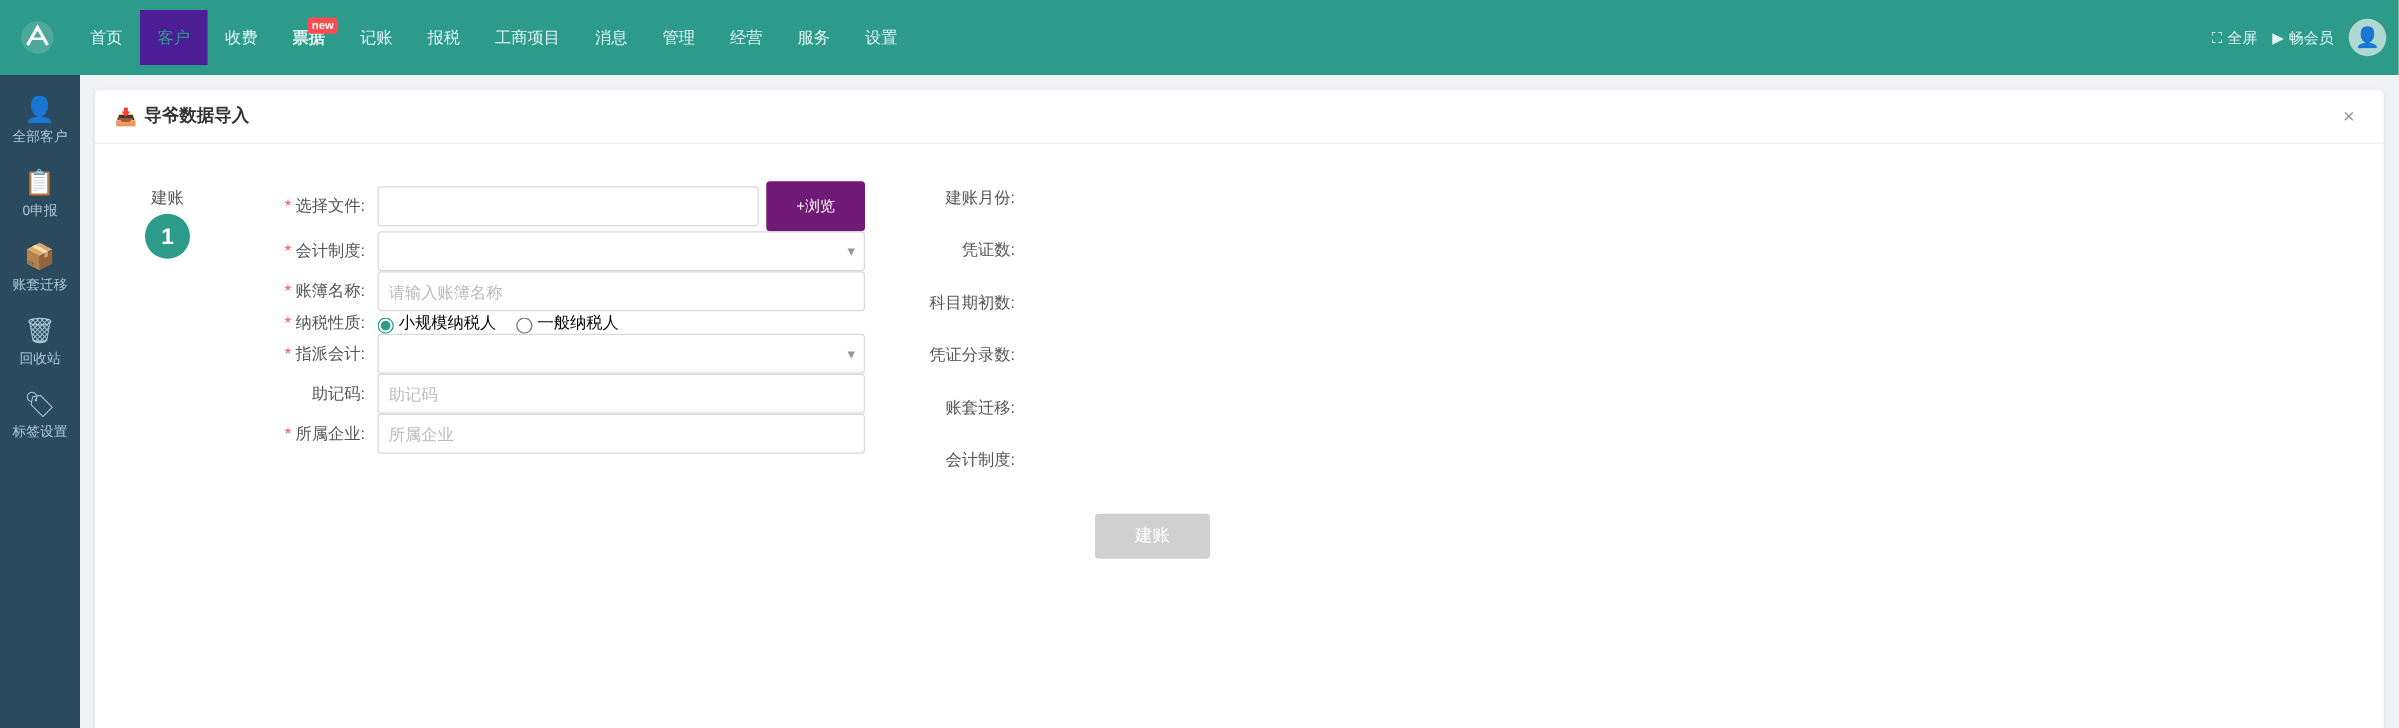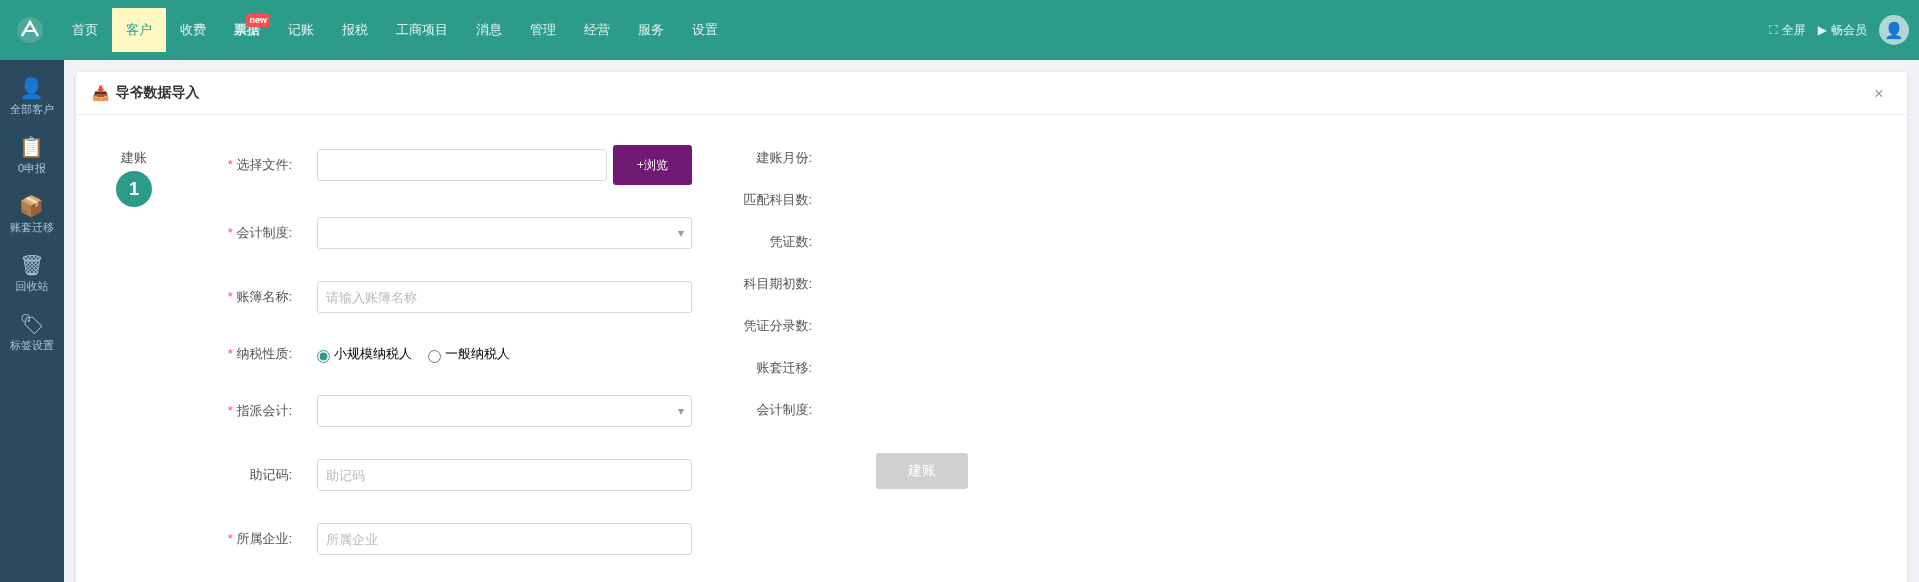--- a/index.html
+++ b/index.html
@@ -27,21 +27,21 @@
     .nav-item {
       padding: 0 14px;
       height: 44px;
       display: flex;
       align-items: center;
       cursor: pointer;
       font-size: 13px;
       color: #e0f5f2;
       position: relative;
     }
-    .nav-item.active { background: #fef9c3; color: #2d9b8a; }
+    .nav-item.active { background: #4c1d95; color: #2d9b8a; }
     .nav-item .badge-new {
       position: absolute;
       top: 6px;
       right: 4px;
       background: #ff4d4f;
       color: #fff;
       font-size: 9px;
       padding: 1px 3px;
       border-radius: 3px;
       line-height: 1.2;
@@ -179,22 +179,21 @@
       max-width: 480px;
     }
     .form-right {
       flex: 1;
       max-width: 380px;
     }
 
     .form-row {
       display: flex;
       align-items: center;
-      margin-bottom: 32px;
-      gap: 15px;
+      margin-bottom: 0;
     }
     .form-label {
       width: 90px;
       text-align: right;
       padding-right: 10px;
       font-size: 13px;
       color: #555;
       flex-shrink: 0;
     }
     .required::before {
@@ -469,24 +468,20 @@
         </div>
 
         <div class="form-right">
           <div class="form-right-inner">
 
             <div class="right-row">
               <span class="right-label">建账月份:</span>
               <span class="right-value"></span>
             </div>
 
-            <div class="right-row">
-              <span class="right-label">匹配科目数:</span>
-              <span class="right-value"></span>
-            </div>
 
             <div class="right-row">
               <span class="right-label">凭证数:</span>
               <span class="right-value"></span>
             </div>
 
             <div class="right-row">
               <span class="right-label">科目期初数:</span>
               <span class="right-value"></span>
             </div>

